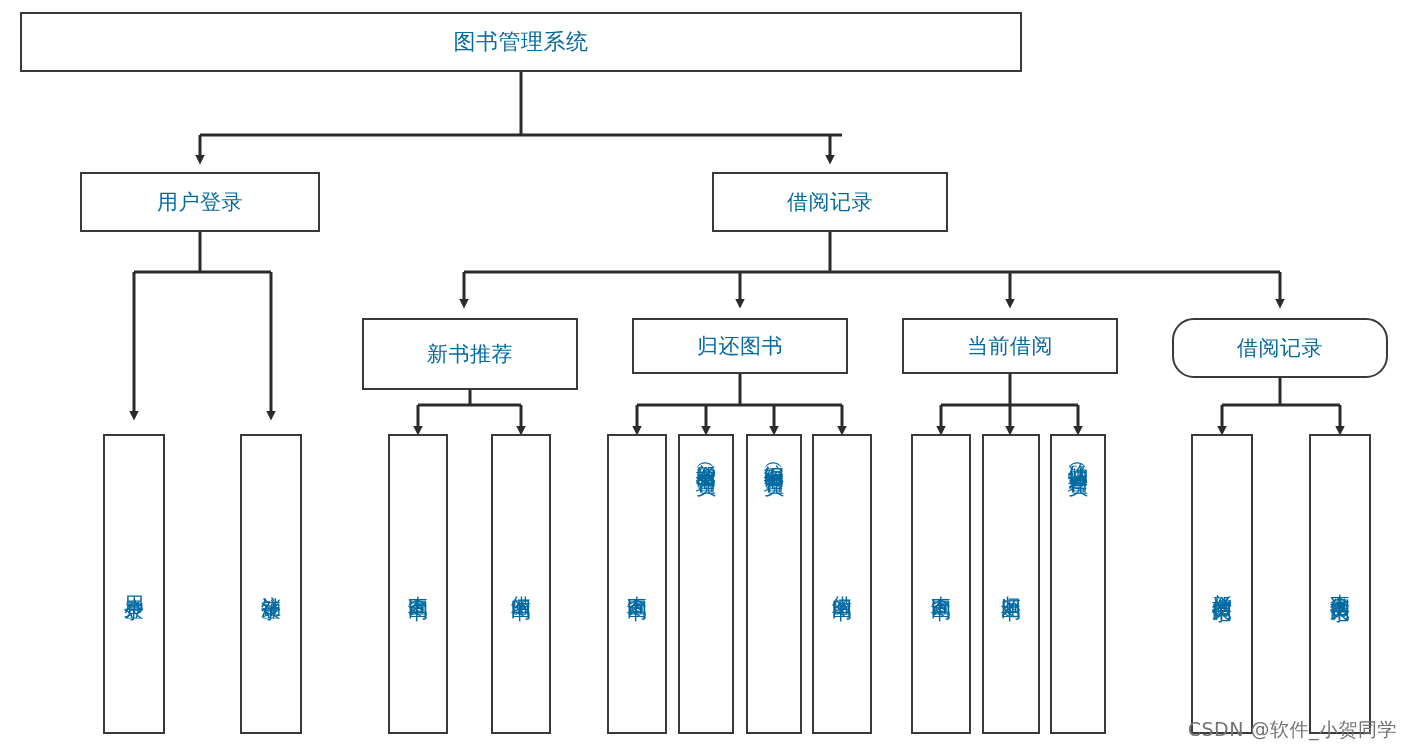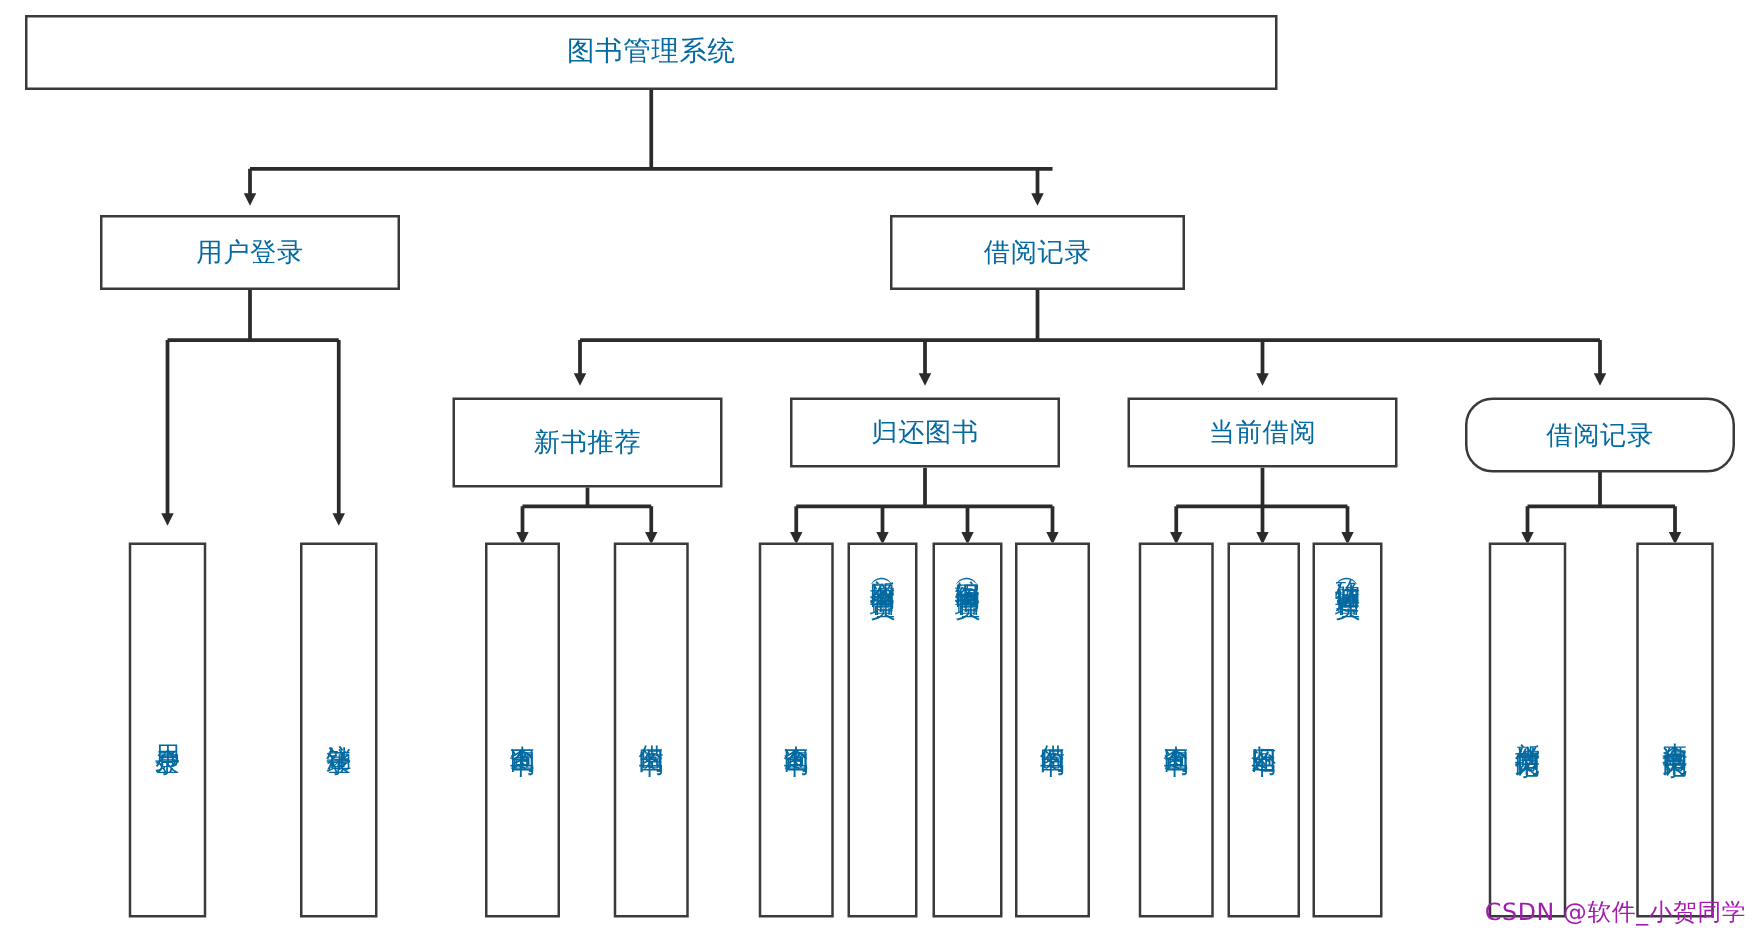--- a/index.html
+++ b/index.html
@@ -64,21 +64,21 @@
   }
   .node.v.mid {
     align-items: center;
     padding-top: 0;
   }
   .watermark {
     position: absolute;
     right: 8px;
     bottom: 4px;
     font-size: 19px;
-    color: #a21caf;
+    color: #737373;
     letter-spacing: 0.5px;
     z-index: 3;
     white-space: nowrap;
   }
 </style>
 </head>
 <body>
 
 <div id="canvas">
 

